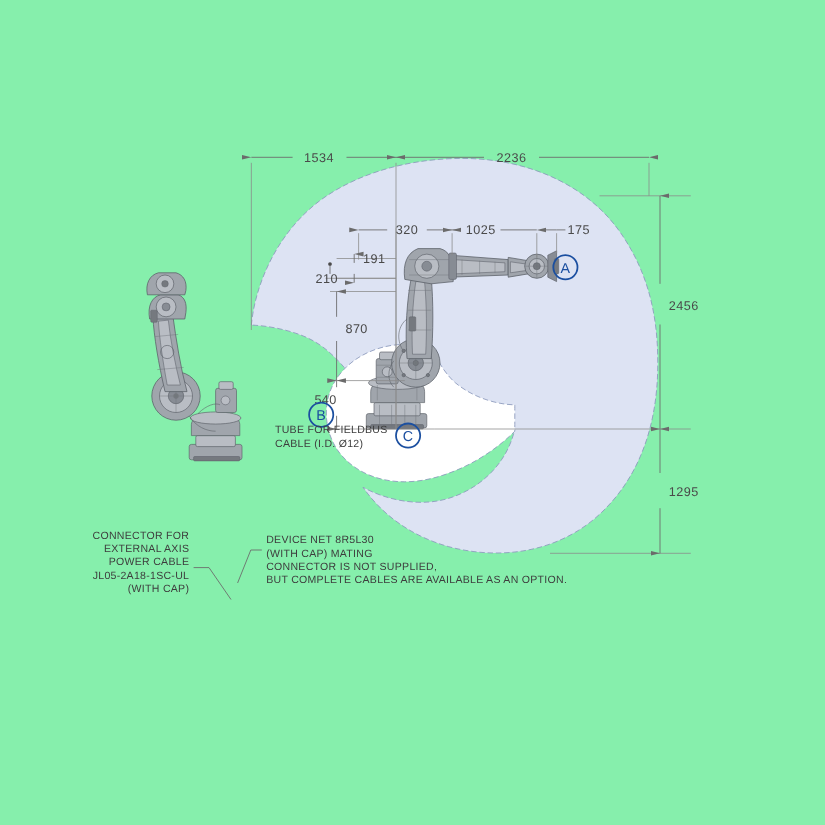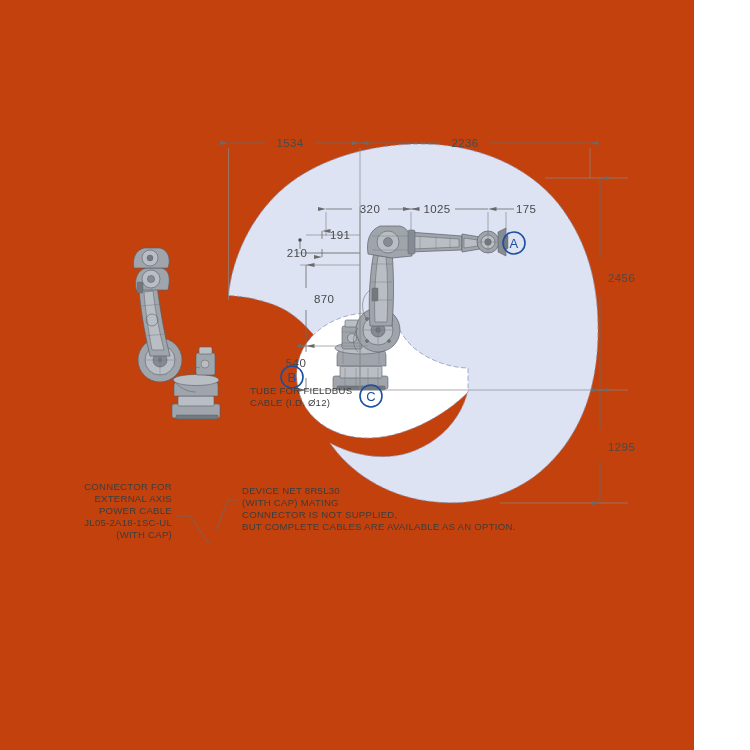--- a/index.html
+++ b/index.html
@@ -9,23 +9,23 @@
     background: #ffffff;
   }
   body {
     width: 750px;
     height: 750px;
     font-family: "Liberation Sans", sans-serif;
     -webkit-font-smoothing: antialiased;
   }
   #sheet {
     position: relative;
-    width: 694px;
+    width: 750px;
     height: 750px;
-    background: #c2410c;
+    background: #86efac;
     overflow: hidden;
   }
   svg.draw {
     position: absolute;
     left: 0;
     top: 0;
     width: 750px;
     height: 750px;
   }
   .dimtext {

